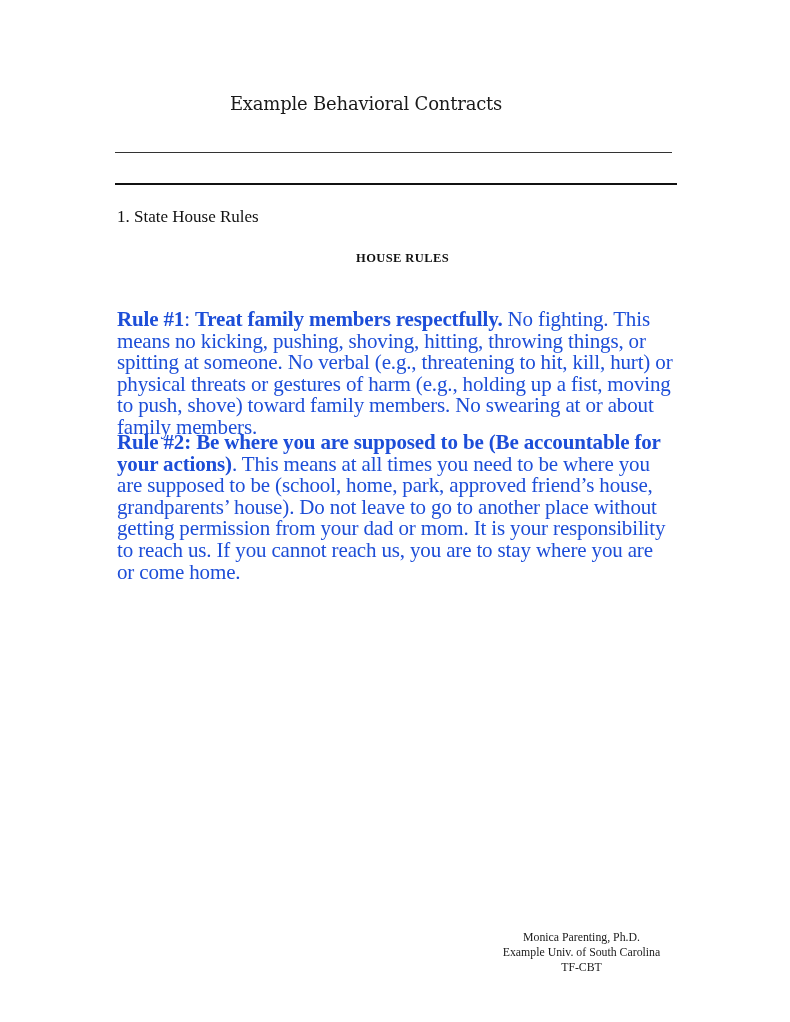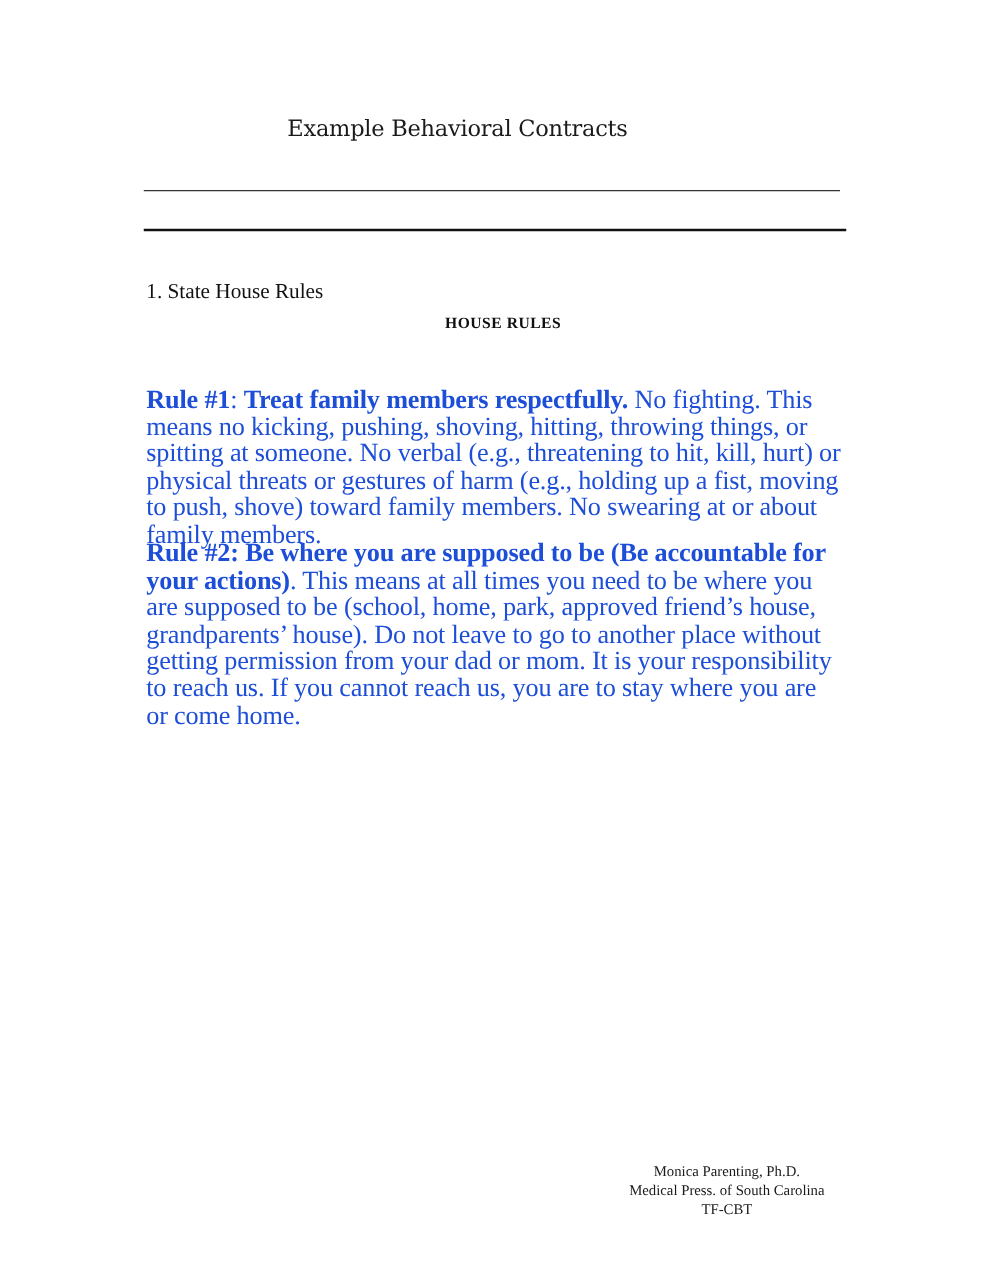--- a/index.html
+++ b/index.html
@@ -54,21 +54,20 @@
       top: 183px;
       height: 0;
       border-top: 2px solid #111111;
     }
     .section-heading {
       position: absolute;
       left: 117px;
       top: 207px;
       font-size: 17px;
       color: #111111;
-      margin-top: 16px;
     }
     .house-rules {
       position: absolute;
       left: 0; width: 805px;
       top: 251px;
       text-align: center;
       font-weight: bold;
       font-size: 12.5px;
       letter-spacing: 0.4px;
       color: #111111;
@@ -111,17 +110,17 @@
   <div class="section-heading">1. State House Rules</div>
 
   <div class="house-rules">HOUSE RULES</div>
 
   <div class="rule-block rule1"><b>Rule #1</b><span>: </span><b>Treat family members respectfully.</b><span> No fighting. This means no kicking, pushing, shoving, hitting, throwing things, or spitting at someone. No verbal (e.g., threatening to hit, kill, hurt) or physical threats or gestures of harm (e.g., holding up a fist, moving to push, shove) toward family members. No swearing at or about family members.</span></div>
 
   <div class="rule-block rule2"><b>Rule #2:</b><span> </span><b>Be where you are supposed to be (Be accountable for your actions)</b><span>. This means at all times you need to be where you are supposed to be (school, home, park, approved friend’s house, grandparents’ house). Do not leave to go to another place without getting permission from your dad or mom. It is your responsibility to reach us. If you cannot reach us, you are to stay where you are or come home.</span></div>
 
   <div class="signature">
     <span class="line">Monica Parenting, Ph.D.</span>
-    <span class="line">Medical Press. of South Carolina</span>
+    <span class="line">Example Univ. of South Carolina</span>
     <span class="line">TF-CBT</span>
   </div>
 
 </div>
 
 </body></html>

